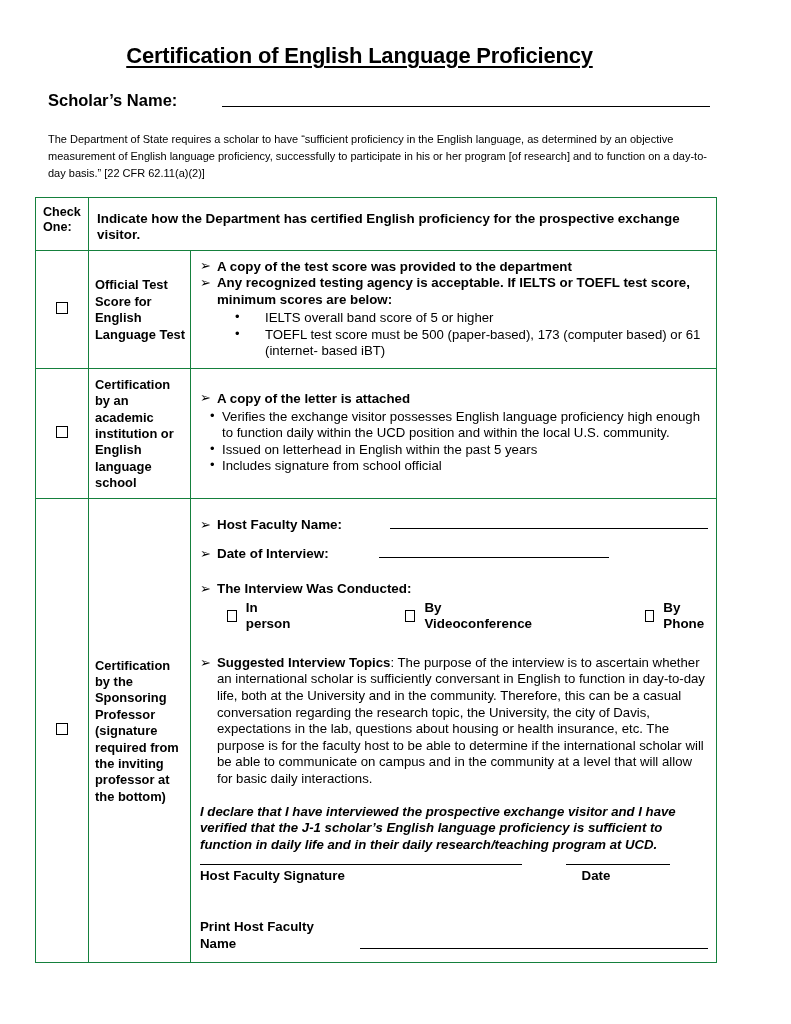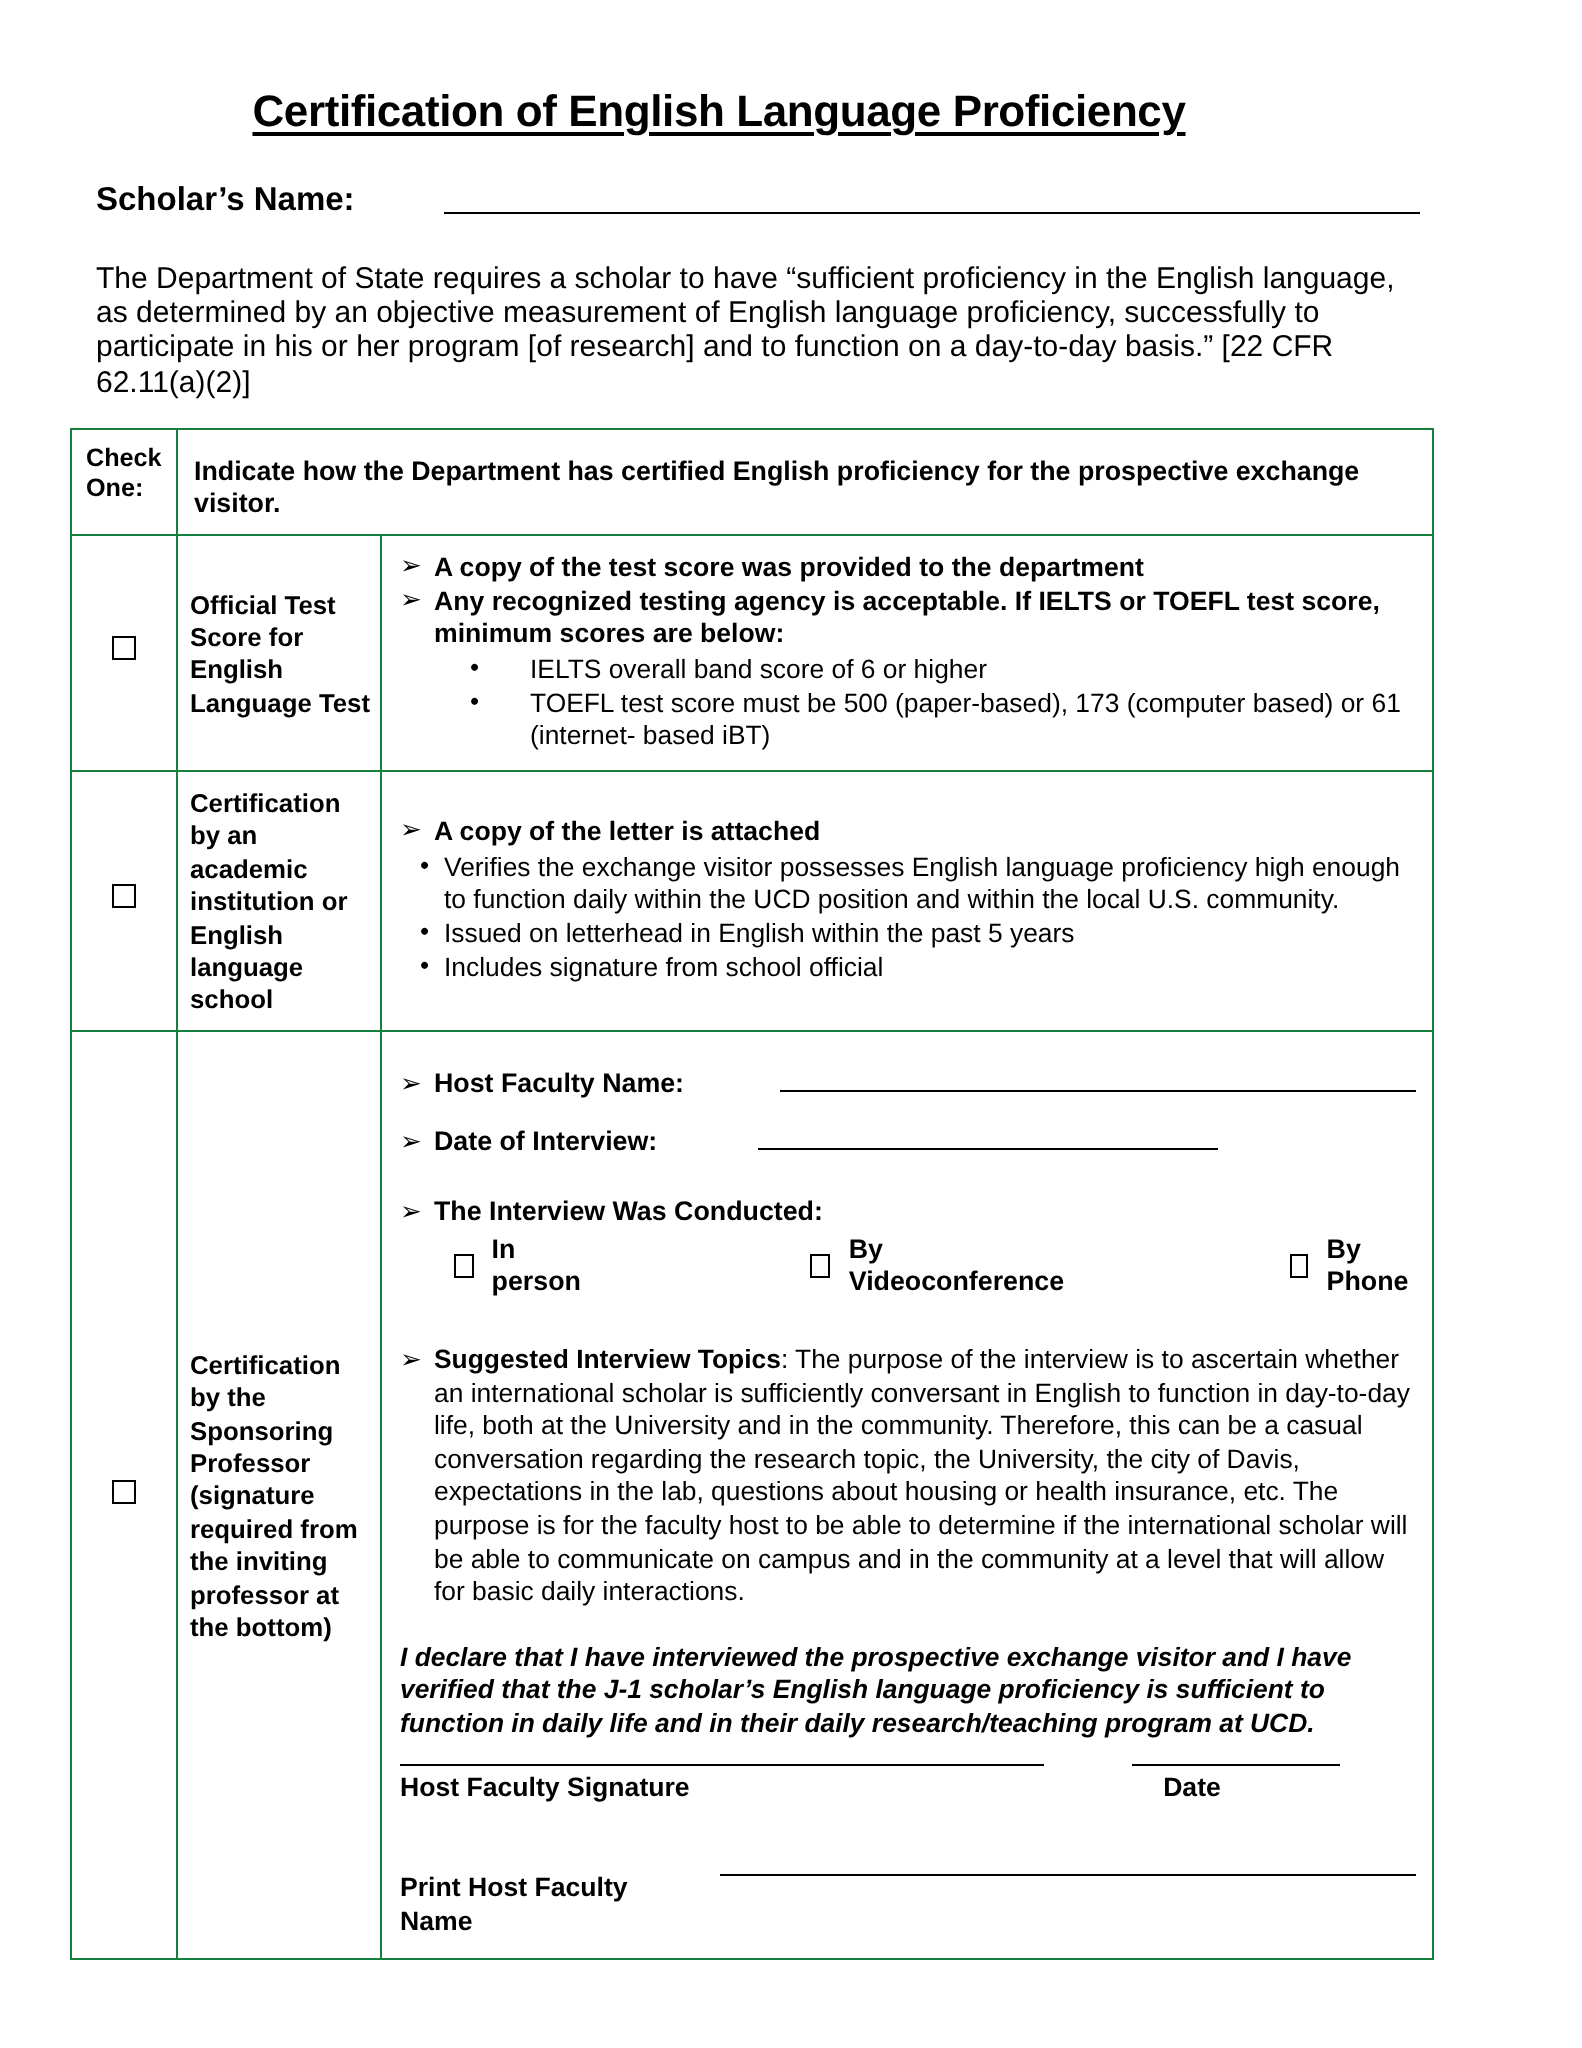--- a/index.html
+++ b/index.html
@@ -61,21 +61,21 @@
     width: 488px;
     margin-left: 45px;
     border-bottom: 1.6px solid #000;
     height: 1px;
     margin-bottom: 3px;
   }
 
   .intro-para {
     margin: 21px 48px 0 48px;
     width: 665px;
-    font-size: 15px;
+    font-size: 11px;
     line-height: 17.2px;
     text-align: left;
   }
 
   
   table.form-table {
     border-collapse: collapse;
     margin: 14px 0 0 35px;
     width: 681px;
     table-layout: fixed;
@@ -263,20 +263,21 @@
     font-size: 13.3px;
     font-weight: bold;
     margin-top: 3px;
   }
   .sig-lbl-sign { width: 322px; }
   .sig-lbl-date { width: 148px; text-align: center; }
 
   .printname {
     margin-top: 34px;
     display: flex;
+    align-items: flex-end;
     font-size: 13.3px;
     font-weight: bold;
   }
   .printname .pn-rule {
     width: 352px;
     margin-left: 8px;
     border-bottom: 1.4px solid #000;
     height: 1px;
     margin-bottom: 3px;
   }
@@ -318,21 +319,21 @@
             <span class="arw">➢</span>
             <span>A copy of the test score was provided to the department</span>
           </div>
           <div class="arrow-line">
             <span class="arw">➢</span>
             <span class="hang2">Any recognized testing agency is acceptable.  If IELTS or TOEFL test score, minimum scores are below:</span>
           </div>
           <ul class="dots indent-more">
             <li>
               <span class="dot">•</span>
-              <span>IELTS overall band score of 6 or higher</span>
+              <span>IELTS overall band score of 5 or higher</span>
             </li>
             <li>
               <span class="dot">•</span>
               <span>TOEFL test score must be 500 (paper-based), 173 (computer based) or 61 (internet- based iBT)</span>
             </li>
           </ul>
         </td>
       </tr>
 
       <tr>

